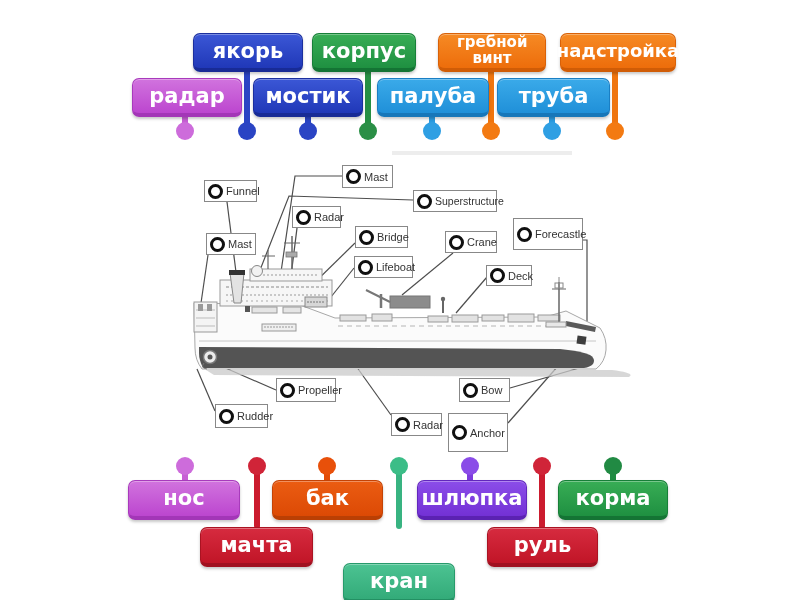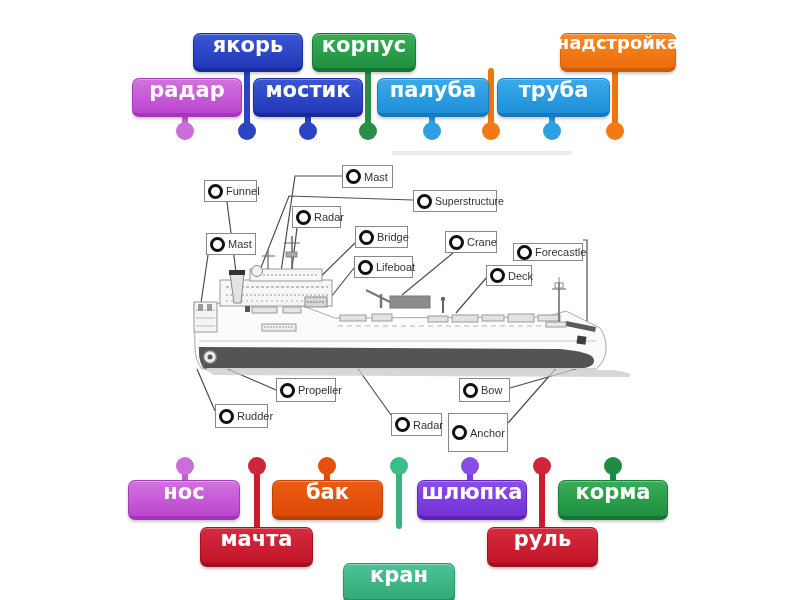--- a/index.html
+++ b/index.html
@@ -1,21 +1,21 @@
 <!DOCTYPE html>
 <html><head>
 <meta charset="utf-8">
 <style>
   html,body{margin:0;padding:0;background:#fff;width:800px;height:600px;overflow:hidden;}
   .stage{position:relative;width:800px;height:600px;background:#fff;font-family:"DejaVu Sans",sans-serif;}
 
   
   .tile{
     position:absolute;box-sizing:border-box;border-radius:7px;
-    display:flex;justify-content:center;text-align:center;
+    display:flex;align-items:center;justify-content:center;text-align:center;
     color:#fff;font-weight:700;font-size:21px;line-height:1.05;
     font-family:"DejaVu Sans",sans-serif;cursor:grab;
     box-shadow:0 2px 3px rgba(0,0,0,.22), inset 0 1px 0 rgba(255,255,255,.32);
   }
   .tile.small{font-size:15px;}
   .tile.mid{font-size:18px;}
   .stem{position:absolute;width:6px;border-radius:3px;z-index:0;}
   .dot{position:absolute;width:18px;height:18px;border-radius:50%;z-index:0;}
   .tile{z-index:2;}
 
@@ -166,21 +166,21 @@
     <span>Mast</span>
   </div>
   <div class="dlabel" style="left:355px;top:226px;width:53px;height:22px">
     <span class="dcircle"></span>
     <span>Bridge</span>
   </div>
   <div class="dlabel" style="left:445px;top:231px;width:52px;height:22px">
     <span class="dcircle"></span>
     <span>Crane</span>
   </div>
-  <div class="dlabel" style="left:513px;top:243px;width:70px;height:18px">
+  <div class="dlabel" style="left:513px;top:218px;width:70px;height:32px">
     <span class="dcircle"></span>
     <span>Forecastle</span>
   </div>
   <div class="dlabel" style="left:354px;top:256px;width:59px;height:22px">
     <span class="dcircle"></span>
     <span>Lifeboat</span>
   </div>
   <div class="dlabel" style="left:486px;top:265px;width:46px;height:21px">
     <span class="dcircle"></span>
     <span>Deck</span>
@@ -222,20 +222,23 @@
   <div class="dot" style="left:543px;top:122px;background:#2f9fe3"></div>
   <div class="stem" style="left:612px;top:68px;height:63px;background:#ef750f"></div>
   <div class="dot" style="left:606px;top:122px;background:#f37a12"></div>
 
   <div class="tile c-blue" style="left:193px;top:33px;width:110px;height:39px">
       <span>якорь</span>
     </div>
   <div class="tile c-green" style="left:312px;top:33px;width:104px;height:39px">
       <span>корпус</span>
     </div>
+  <div class="tile c-orange small" style="left:438px;top:33px;width:108px;height:39px">
+      <span style="width:70px">гребной винт</span>
+    </div>
   <div class="tile c-orange mid" style="left:560px;top:33px;width:116px;height:39px">
       <span>надстройка</span>
     </div>
   <div class="tile c-orchid" style="left:132px;top:78px;width:110px;height:39px">
       <span>радар</span>
     </div>
   <div class="tile c-blue" style="left:253px;top:78px;width:110px;height:39px">
       <span>мостик</span>
     </div>
   <div class="tile c-azure" style="left:377px;top:78px;width:112px;height:39px">

